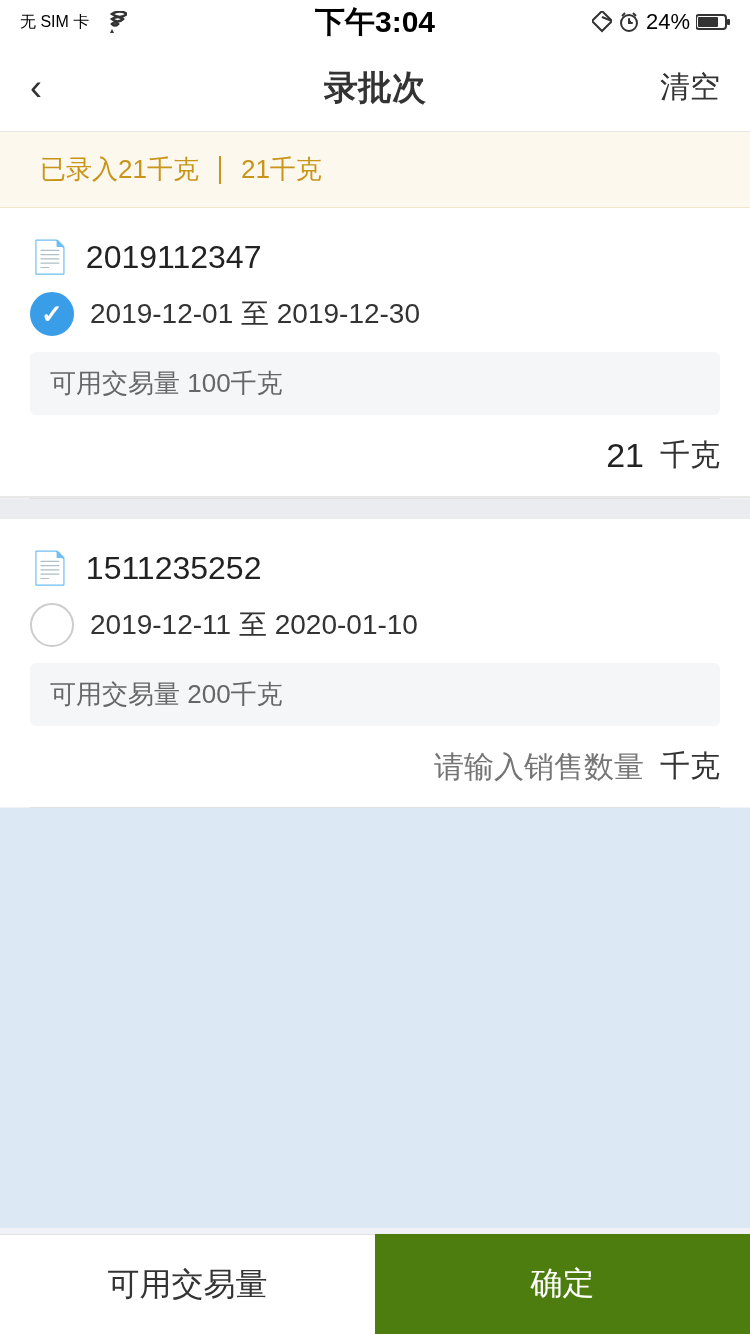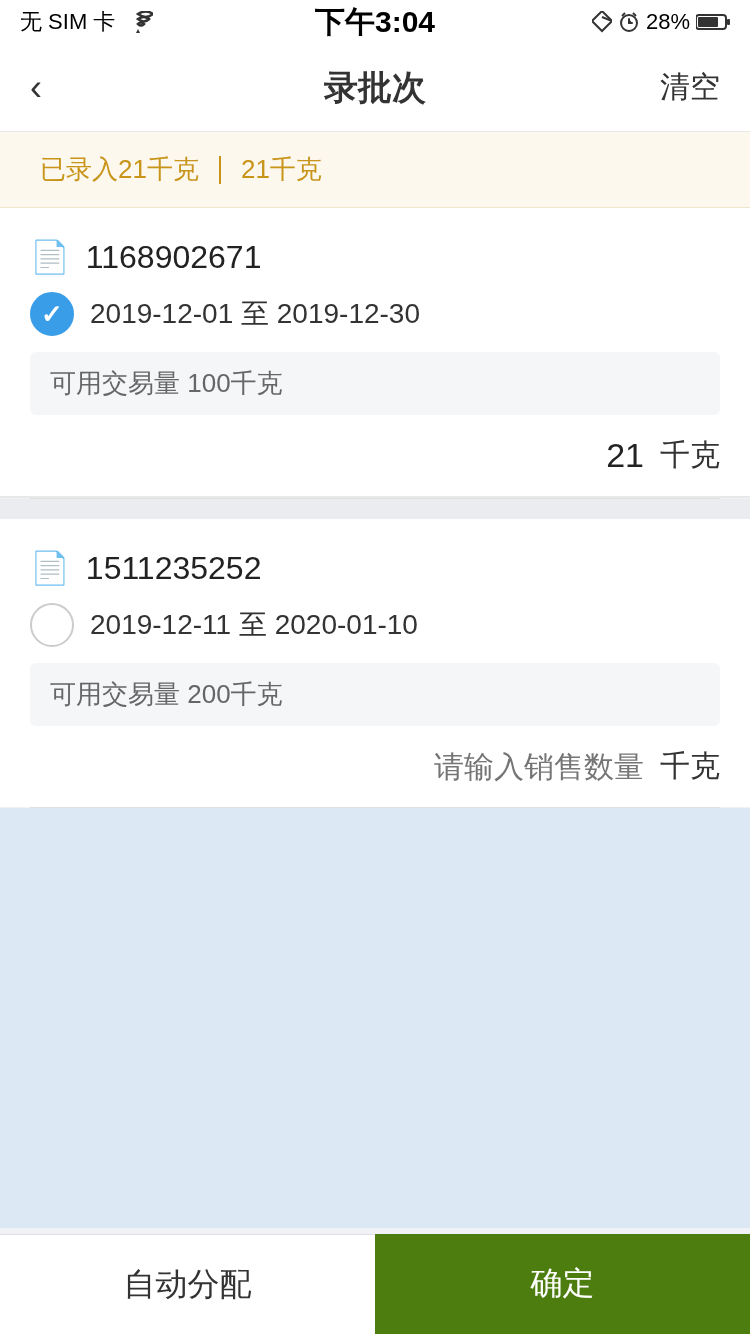--- a/index.html
+++ b/index.html
@@ -20,23 +20,23 @@
       background: #fff;
       display: flex;
       align-items: center;
       justify-content: space-between;
       padding: 0 20px;
       font-size: 26px;
       font-weight: 500;
     }
     .status-left {
       display: flex;
-      align-items: center;
+      align-items: flex-end;
       gap: 8px;
-      font-size: 22px;
+      font-size: 16px;
     }
     .status-center {
       font-size: 30px;
       font-weight: 700;
       position: absolute;
       left: 50%;
       transform: translateX(-50%);
       text-align: right;
     }
     .status-right {
@@ -277,21 +277,21 @@
     <svg width="20" height="22" viewBox="0 0 20 22">
       <path d="M10 0 L20 10 L10 20 L0 10 Z" fill="none" stroke="#333" stroke-width="2"></path>
       <path d="M10 6 L20 10" stroke="#333" stroke-width="2"></path>
     </svg>
     <svg width="22" height="22" viewBox="0 0 22 22">
       <circle cx="11" cy="12" r="8" fill="none" stroke="#333" stroke-width="2"></circle>
       <path d="M11 8 L11 12 L14 12" stroke="#333" stroke-width="2" stroke-linecap="round"></path>
       <path d="M4 5 L7 2" stroke="#333" stroke-width="2"></path>
       <path d="M18 5 L15 2" stroke="#333" stroke-width="2"></path>
     </svg>
-    <span class="battery-text">28%</span>
+    <span class="battery-text">24%</span>
     <svg width="34" height="18" viewBox="0 0 34 18">
       <rect x="0" y="2" width="30" height="14" rx="3" fill="none" stroke="#333" stroke-width="2"></rect>
       <rect x="2" y="4" width="20" height="10" rx="1" fill="#333"></rect>
       <rect x="31" y="6" width="3" height="6" rx="1" fill="#333"></rect>
     </svg>
   </div>
 </div>
 
 <div class="nav-bar">
   <div class="nav-back">‹</div>
@@ -301,21 +301,21 @@
 
 <div class="info-banner">
   <span class="info-text-gold">已录入21千克</span>
   <div class="info-divider"></div>
   <span class="info-text-gold">21千克</span>
 </div>
 
 <div class="batch-card">
   <div class="batch-card-header">
     <span class="batch-icon">📄</span>
-    <span class="batch-id">1168902671</span>
+    <span class="batch-id">2019112347</span>
   </div>
   <div class="batch-row-date">
     <div class="radio-circle checked">
       <span class="radio-check">✓</span>
     </div>
     <span class="batch-date">2019-12-01 至 2019-12-30</span>
   </div>
   <div class="avail-box">可用交易量 100千克</div>
 </div>
 
@@ -342,15 +342,15 @@
 
 <div class="input-row">
   <input type="text" class="quantity-input" placeholder="请输入销售数量" style="">
   <span class="input-unit">千克</span>
 </div>
 <div class="input-underline"></div>
 
 <div class="empty-area"></div>
 
 <div class="bottom-bar">
-  <button class="btn-auto">自动分配</button>
+  <button class="btn-auto">可用交易量</button>
   <button class="btn-confirm">确定</button>
 </div>
 
 </body></html>

